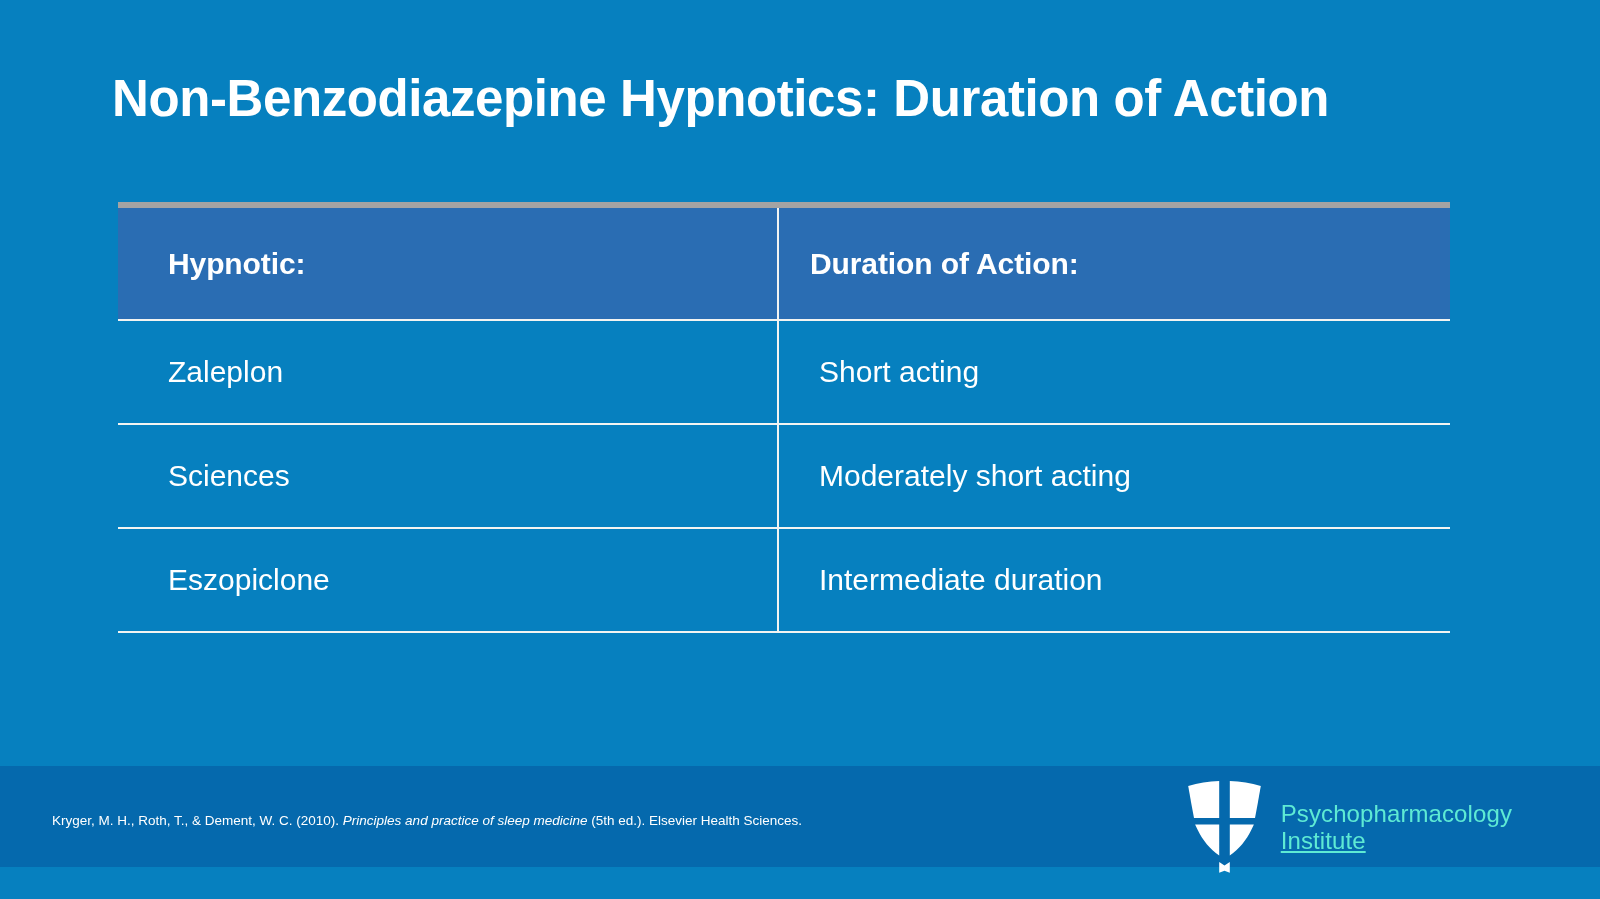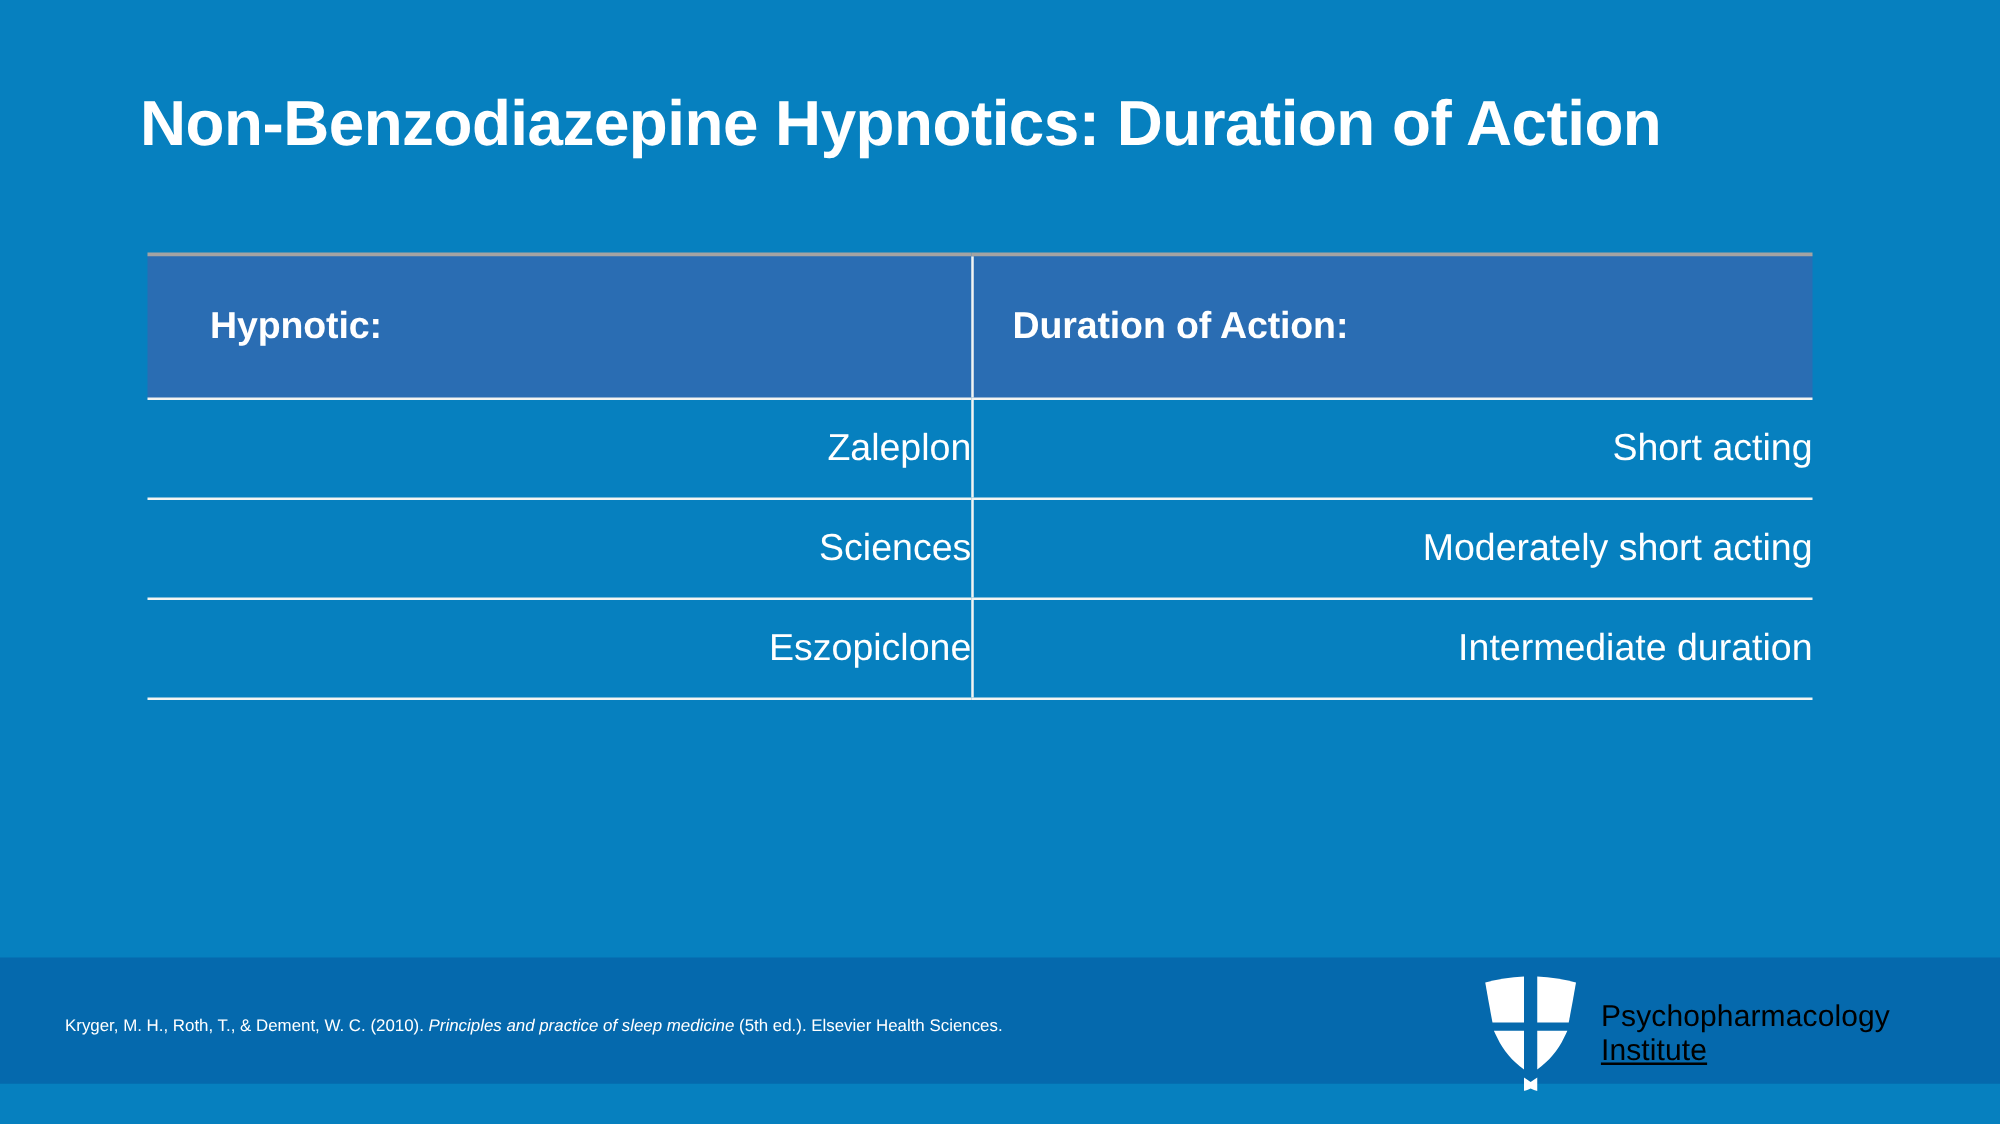--- a/index.html
+++ b/index.html
@@ -63,43 +63,43 @@
 
   thead th {
     text-align: left;
     vertical-align: middle;
     color: #ffffff;
     font-size: 30px;
     font-weight: bold;
     letter-spacing: -0.1px;
     height: 115px;
     padding: 0 0 0 50px;
-    border-top: 3px solid #a3a3a3;
+    border-top: 6px solid #a3a3a3;
     border-bottom: 2px solid #f2f4f2;
   }
   thead th.h-dur { padding-left: 52px; }
 
   
   thead th.h-dur { box-shadow: inset 2px 0 0 0 #f2f4f2; padding-left: 33px; }
 
   
   tbody tr { background: #0680bf; }
 
   tbody td {
-    text-align: right;
+    text-align: left;
     vertical-align: middle;
     color: #ffffff;
     font-size: 30px;
     font-weight: normal;
-    height: 80px;
+    height: 104px;
     padding: 0 0 0 50px;
     border-bottom: 2px solid #f2f4f2;
   }
   tbody td.c-dur {
-    padding-left: 72px;
+    padding-left: 42px;
     box-shadow: inset 2px 0 0 0 #f2f4f2;
   }
 
   
   .footer-band {
     position: absolute;
     left: 0;
     top: 766px;
     width: 1600px;
     height: 101px;
@@ -124,21 +124,21 @@
     right: 88px;
     top: 14px;
     display: flex;
     align-items: center;
     gap: 17px;
   }
 
   .logo-mark { width: 79px; height: 94px; display: block; flex: none; }
 
   .logo-text {
-    color: #000000;
+    color: #5eead4;
     font-size: 24px;
     line-height: 1.13;
     font-weight: normal;
     letter-spacing: 0.1px;
     white-space: nowrap;
   }
   .logo-text .ln2 { display: block; text-decoration: underline; }
 </style>
 </head>
 <body>

